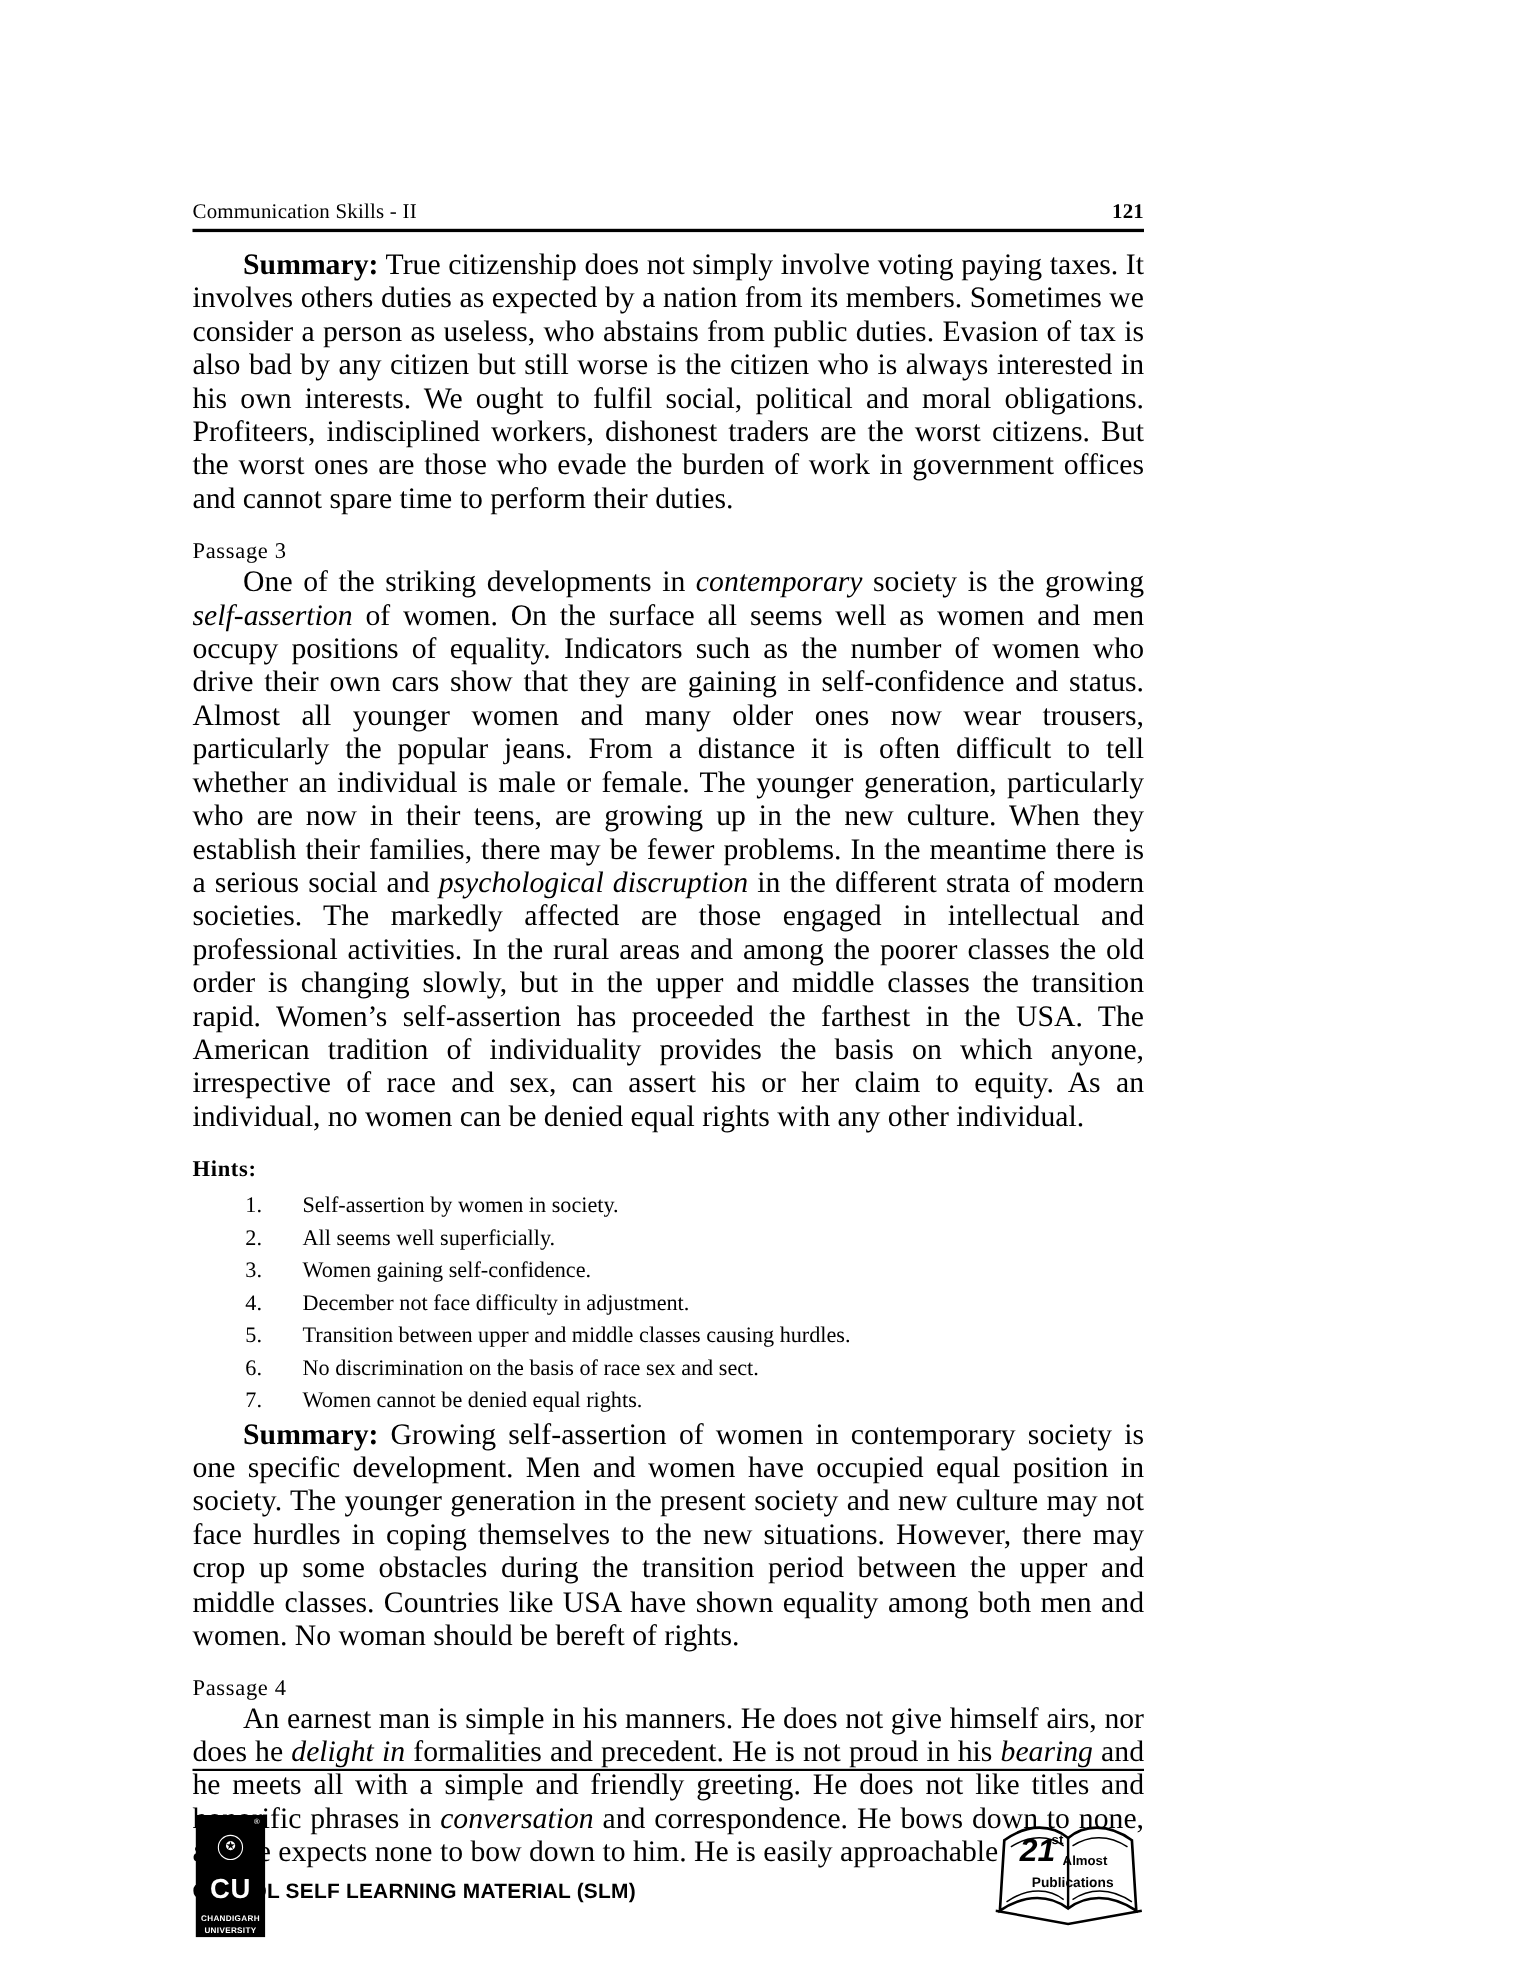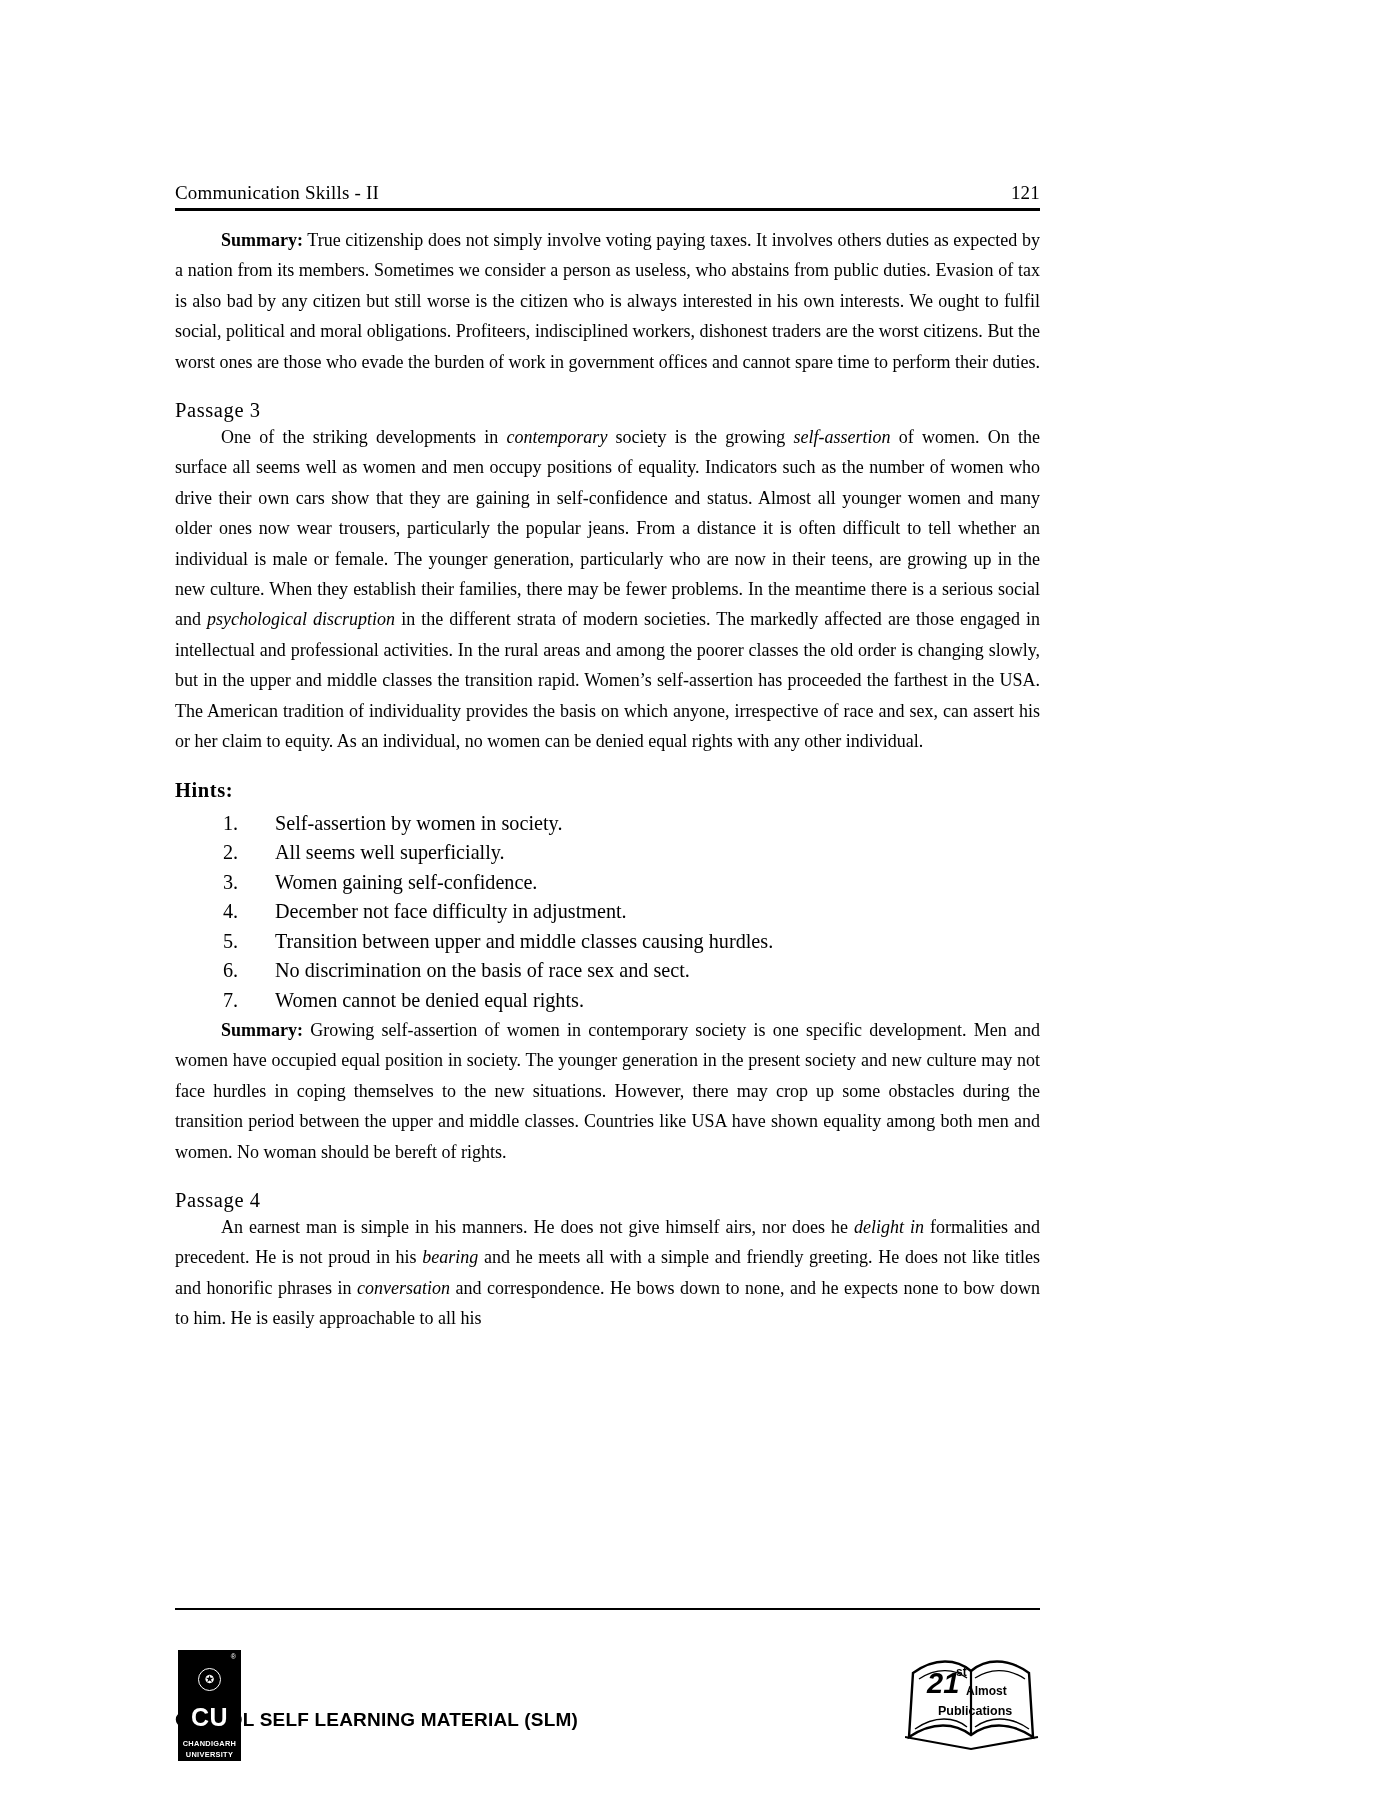--- a/index.html
+++ b/index.html
@@ -34,33 +34,33 @@
   
   .runhead {
     display: flex;
     justify-content: space-between;
     align-items: baseline;
     font-size: 19px;
     letter-spacing: 0.2px;
     font-family: "Liberation Serif", "DejaVu Serif", serif;
   }
   .runhead-title { white-space: nowrap; }
-  .runhead-page  { white-space: nowrap; }
+  .runhead-page  { white-space: nowrap; font-weight: bold; }
 
   .rule-top {
     margin-top: 4px;
     border-bottom: 3px solid #000;
     width: 100%;
   }
 
   
   p.para {
     margin: 0;
     padding: 0;
-    font-size: 18px;
+    font-size: 27px;
     line-height: 30.4px;
     text-align: justify;
     text-justify: inter-word;
     text-indent: 46px;
     hyphens: none;
   }
   p.first-para { margin-top: 14px; }
   p.para em { font-style: italic; }
   p.para .lead { font-weight: bold; }
 

